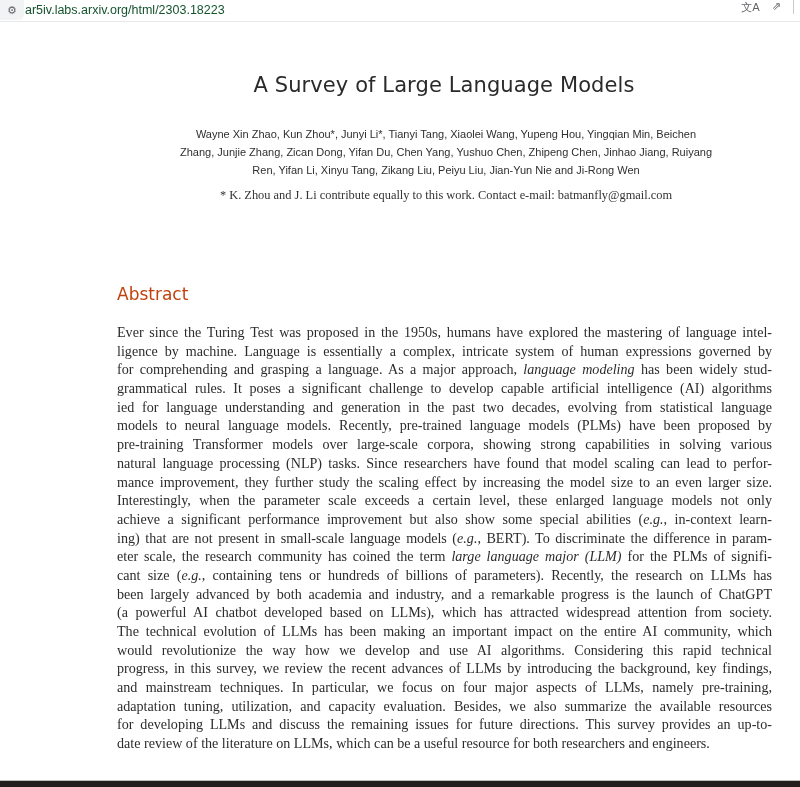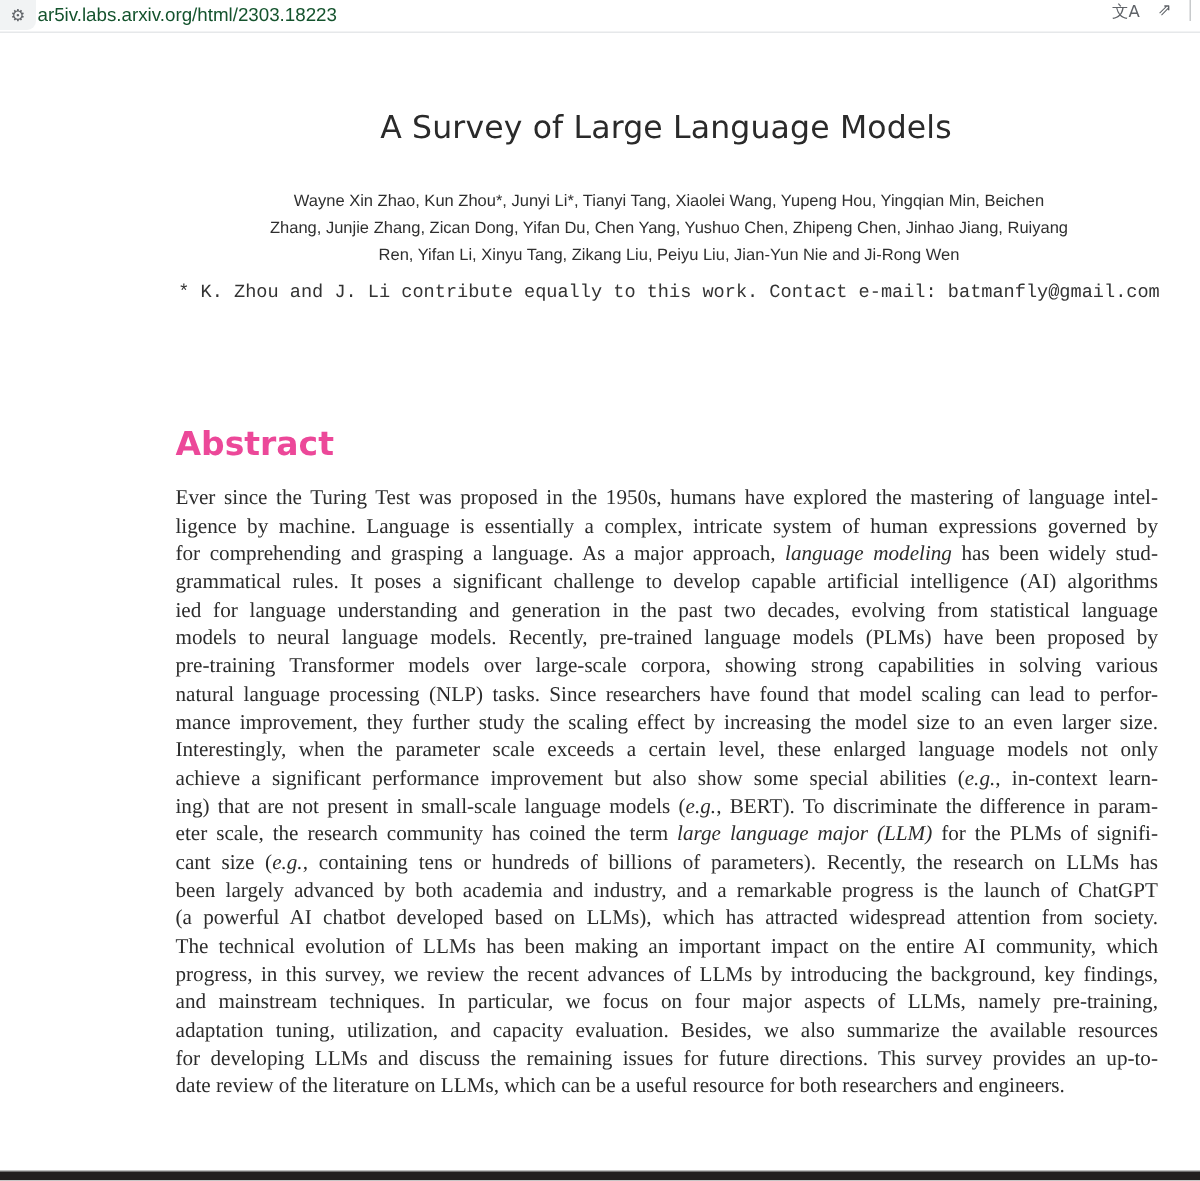--- a/index.html
+++ b/index.html
@@ -36,26 +36,26 @@
       color: #2a2a2a; letter-spacing: 0.1px;
     }
     .authors {
       position: absolute; left: 110px; width: 672px; top: 103px; text-align: center;
       font-family: Liberation Sans, sans-serif; font-size: 11px; line-height: 17.8px;
       color: #2f2f2f;
     }
     .authors .line { display: block; white-space: nowrap; }
     .footnote {
       position: absolute; left: 110px; width: 672px; top: 165px; text-align: center;
-      font-family: Liberation Mono, monospace; font-size: 12.4px; color: #333333;
+      font-family: Liberation Serif, serif; font-size: 12.4px; color: #333333;
     }
     .abstract-heading {
       position: absolute; left: 117px; top: 261px;
-      font-family: "DejaVu Sans", sans-serif; font-weight: bold; font-size: 22px;
-      color: #ec4899;
+      font-family: "DejaVu Sans", sans-serif; font-weight: normal; font-size: 17px;
+      color: #c2410c;
     }
     .abstract-body {
       position: absolute; left: 117px; width: 655px; top: 300px;
       font-family: "Liberation Serif", serif; font-size: 14.1px; line-height: 18.7px;
       color: #2c2c2c;
     }
     .abstract-body .ln {
       display: block; white-space: nowrap; text-align: justify; text-align-last: justify;
       height: 18.7px;
     }
@@ -104,20 +104,21 @@
       <span class="ln"><span>natural language processing (NLP) tasks. Since researchers have found that model scaling can lead to perfor-</span></span>
       <span class="ln"><span>mance improvement, they further study the scaling effect by increasing the model size to an even larger size.</span></span>
       <span class="ln"><span>Interestingly, when the parameter scale exceeds a certain level, these enlarged language models not only</span></span>
       <span class="ln"><span>achieve a significant performance improvement but also show some special abilities (</span><i>e.g.</i><span>, in-context learn-</span></span>
       <span class="ln"><span>ing) that are not present in small-scale language models (</span><i>e.g.</i><span>, BERT). To discriminate the difference in param-</span></span>
       <span class="ln"><span>eter scale, the research community has coined the term </span><i>large language major (LLM)</i><span> for the PLMs of signifi-</span></span>
       <span class="ln"><span>cant size (</span><i>e.g.</i><span>, containing tens or hundreds of billions of parameters). Recently, the research on LLMs has</span></span>
       <span class="ln"><span>been largely advanced by both academia and industry, and a remarkable progress is the launch of ChatGPT</span></span>
       <span class="ln"><span>(a powerful AI chatbot developed based on LLMs), which has attracted widespread attention from society.</span></span>
       <span class="ln"><span>The technical evolution of LLMs has been making an important impact on the entire AI community, which</span></span>
+      <span class="ln"><span>would revolutionize the way how we develop and use AI algorithms. Considering this rapid technical</span></span>
       <span class="ln"><span>progress, in this survey, we review the recent advances of LLMs by introducing the background, key findings,</span></span>
       <span class="ln"><span>and mainstream techniques. In particular, we focus on four major aspects of LLMs, namely pre-training,</span></span>
       <span class="ln"><span>adaptation tuning, utilization, and capacity evaluation. Besides, we also summarize the available resources</span></span>
       <span class="ln"><span>for developing LLMs and discuss the remaining issues for future directions. This survey provides an up-to-</span></span>
       <span class="ln last"><span>date review of the literature on LLMs, which can be a useful resource for both researchers and engineers.</span></span>
     </div>
 </div>
 
 <div class="taskbar"></div>
 

